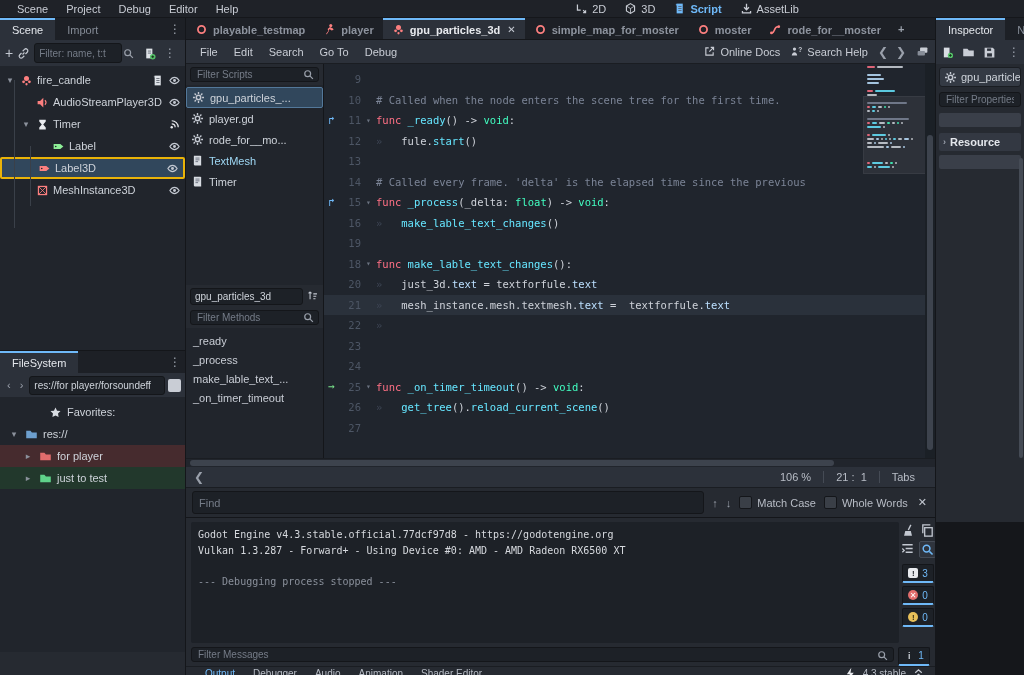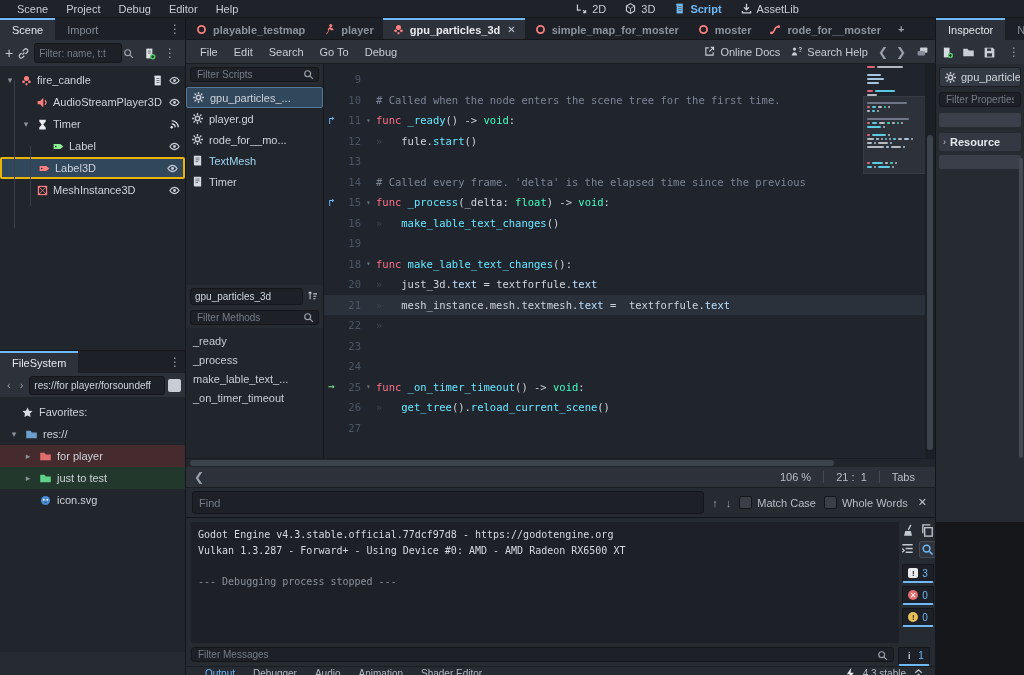--- a/index.html
+++ b/index.html
@@ -353,21 +353,21 @@
       <span class="dock-tab active">FileSystem</span>
       <span class="dots" style="margin-left:auto;align-self:center;">⋮</span>
     </div>
     <div id="fs-nav">
       <span class="nav-arrow">‹</span>
       <span class="nav-arrow">›</span>
       <input id="fs-path" value="res://for player/forsoundeff" style="">
       <span id="fs-square"></span>
     </div>
     <div id="fs-tree">
-        <div class="fs-row" style="padding-left: 4px;">
+        <div class="fs-row" style="padding-left: 16px; margin-left: 16px;">
           <span class="chev"></span>
           <span class="icon">
             <svg viewBox="0 0 16 16" xmlns="http://www.w3.org/2000/svg">
               <path d="M8 1.8l1.9 3.9 4.3.6-3.1 3 .7 4.3L8 11.6l-3.8 2 .7-4.3-3.1-3 4.3-.6z" fill="#d8dce2"></path>
             </svg>
           </span>
           <span class="label">Favorites:</span>
         </div>
         <div class="fs-row" style="padding-left: 8px;">
           <span class="chev">▾</span>
@@ -388,32 +388,20 @@
           <span class="label">for player</span>
         </div>
         <div class="fs-row row-green" style="padding-left: 22px;">
           <span class="chev">▸</span>
           <span class="icon">
             <svg viewBox="0 0 16 16" xmlns="http://www.w3.org/2000/svg">
               <path d="M1.5 3.5h5.2l1.8 2h6v7.2h-13z" fill="#5fd38a"></path>
             </svg>
           </span>
           <span class="label">just to test</span>
-        </div>
-        <div class="fs-row" style="padding-left: 22px;">
-          <span class="chev"></span>
-          <span class="icon">
-            <svg viewBox="0 0 16 16" xmlns="http://www.w3.org/2000/svg">
-              <circle cx="8" cy="8" r="5.6" fill="#478cd4"></circle>
-              <circle cx="5.8" cy="7" r="1.2" fill="#fff"></circle>
-              <circle cx="10.2" cy="7" r="1.2" fill="#fff"></circle>
-              <rect x="6.5" y="9.5" width="3" height="1.4" fill="#2b5c8f"></rect>
-            </svg>
-          </span>
-          <span class="label">icon.svg</span>
         </div>
       </div>
   </div>
 </div>
 
 <div id="center">
   <div id="script-tabs">
       <span class="stab">
         <span class="icon">
           <svg viewBox="0 0 16 16" xmlns="http://www.w3.org/2000/svg">

